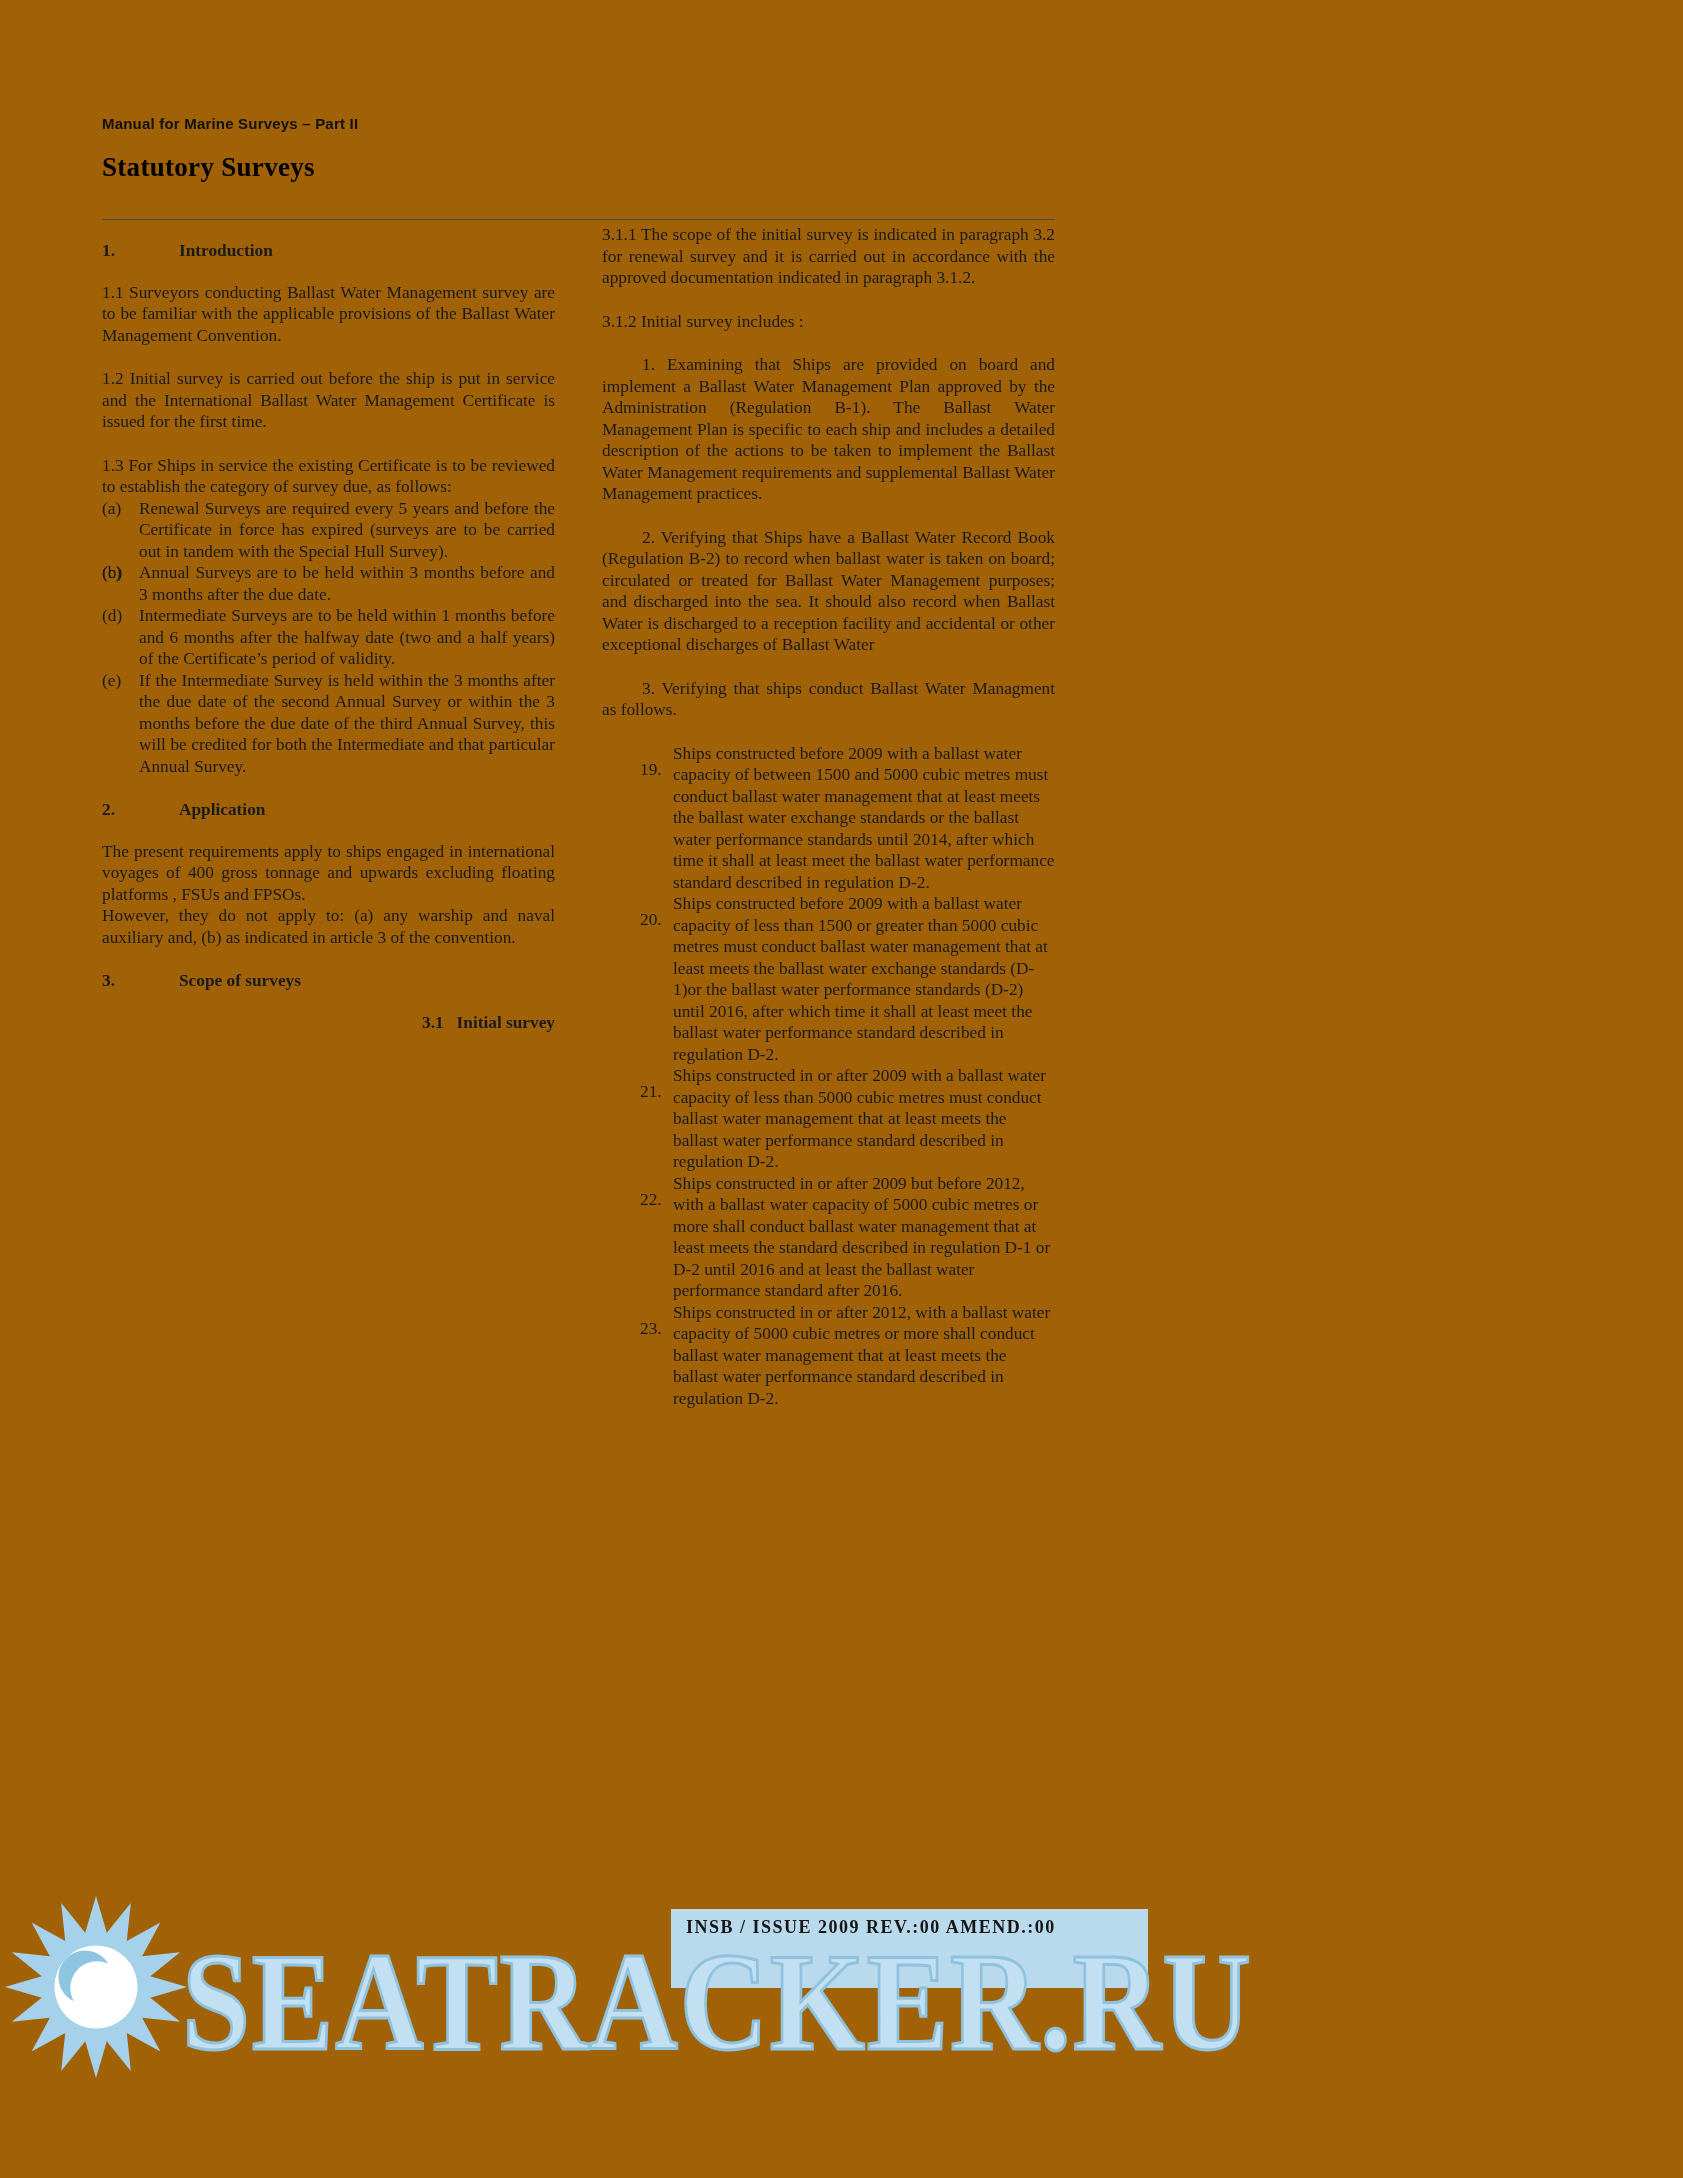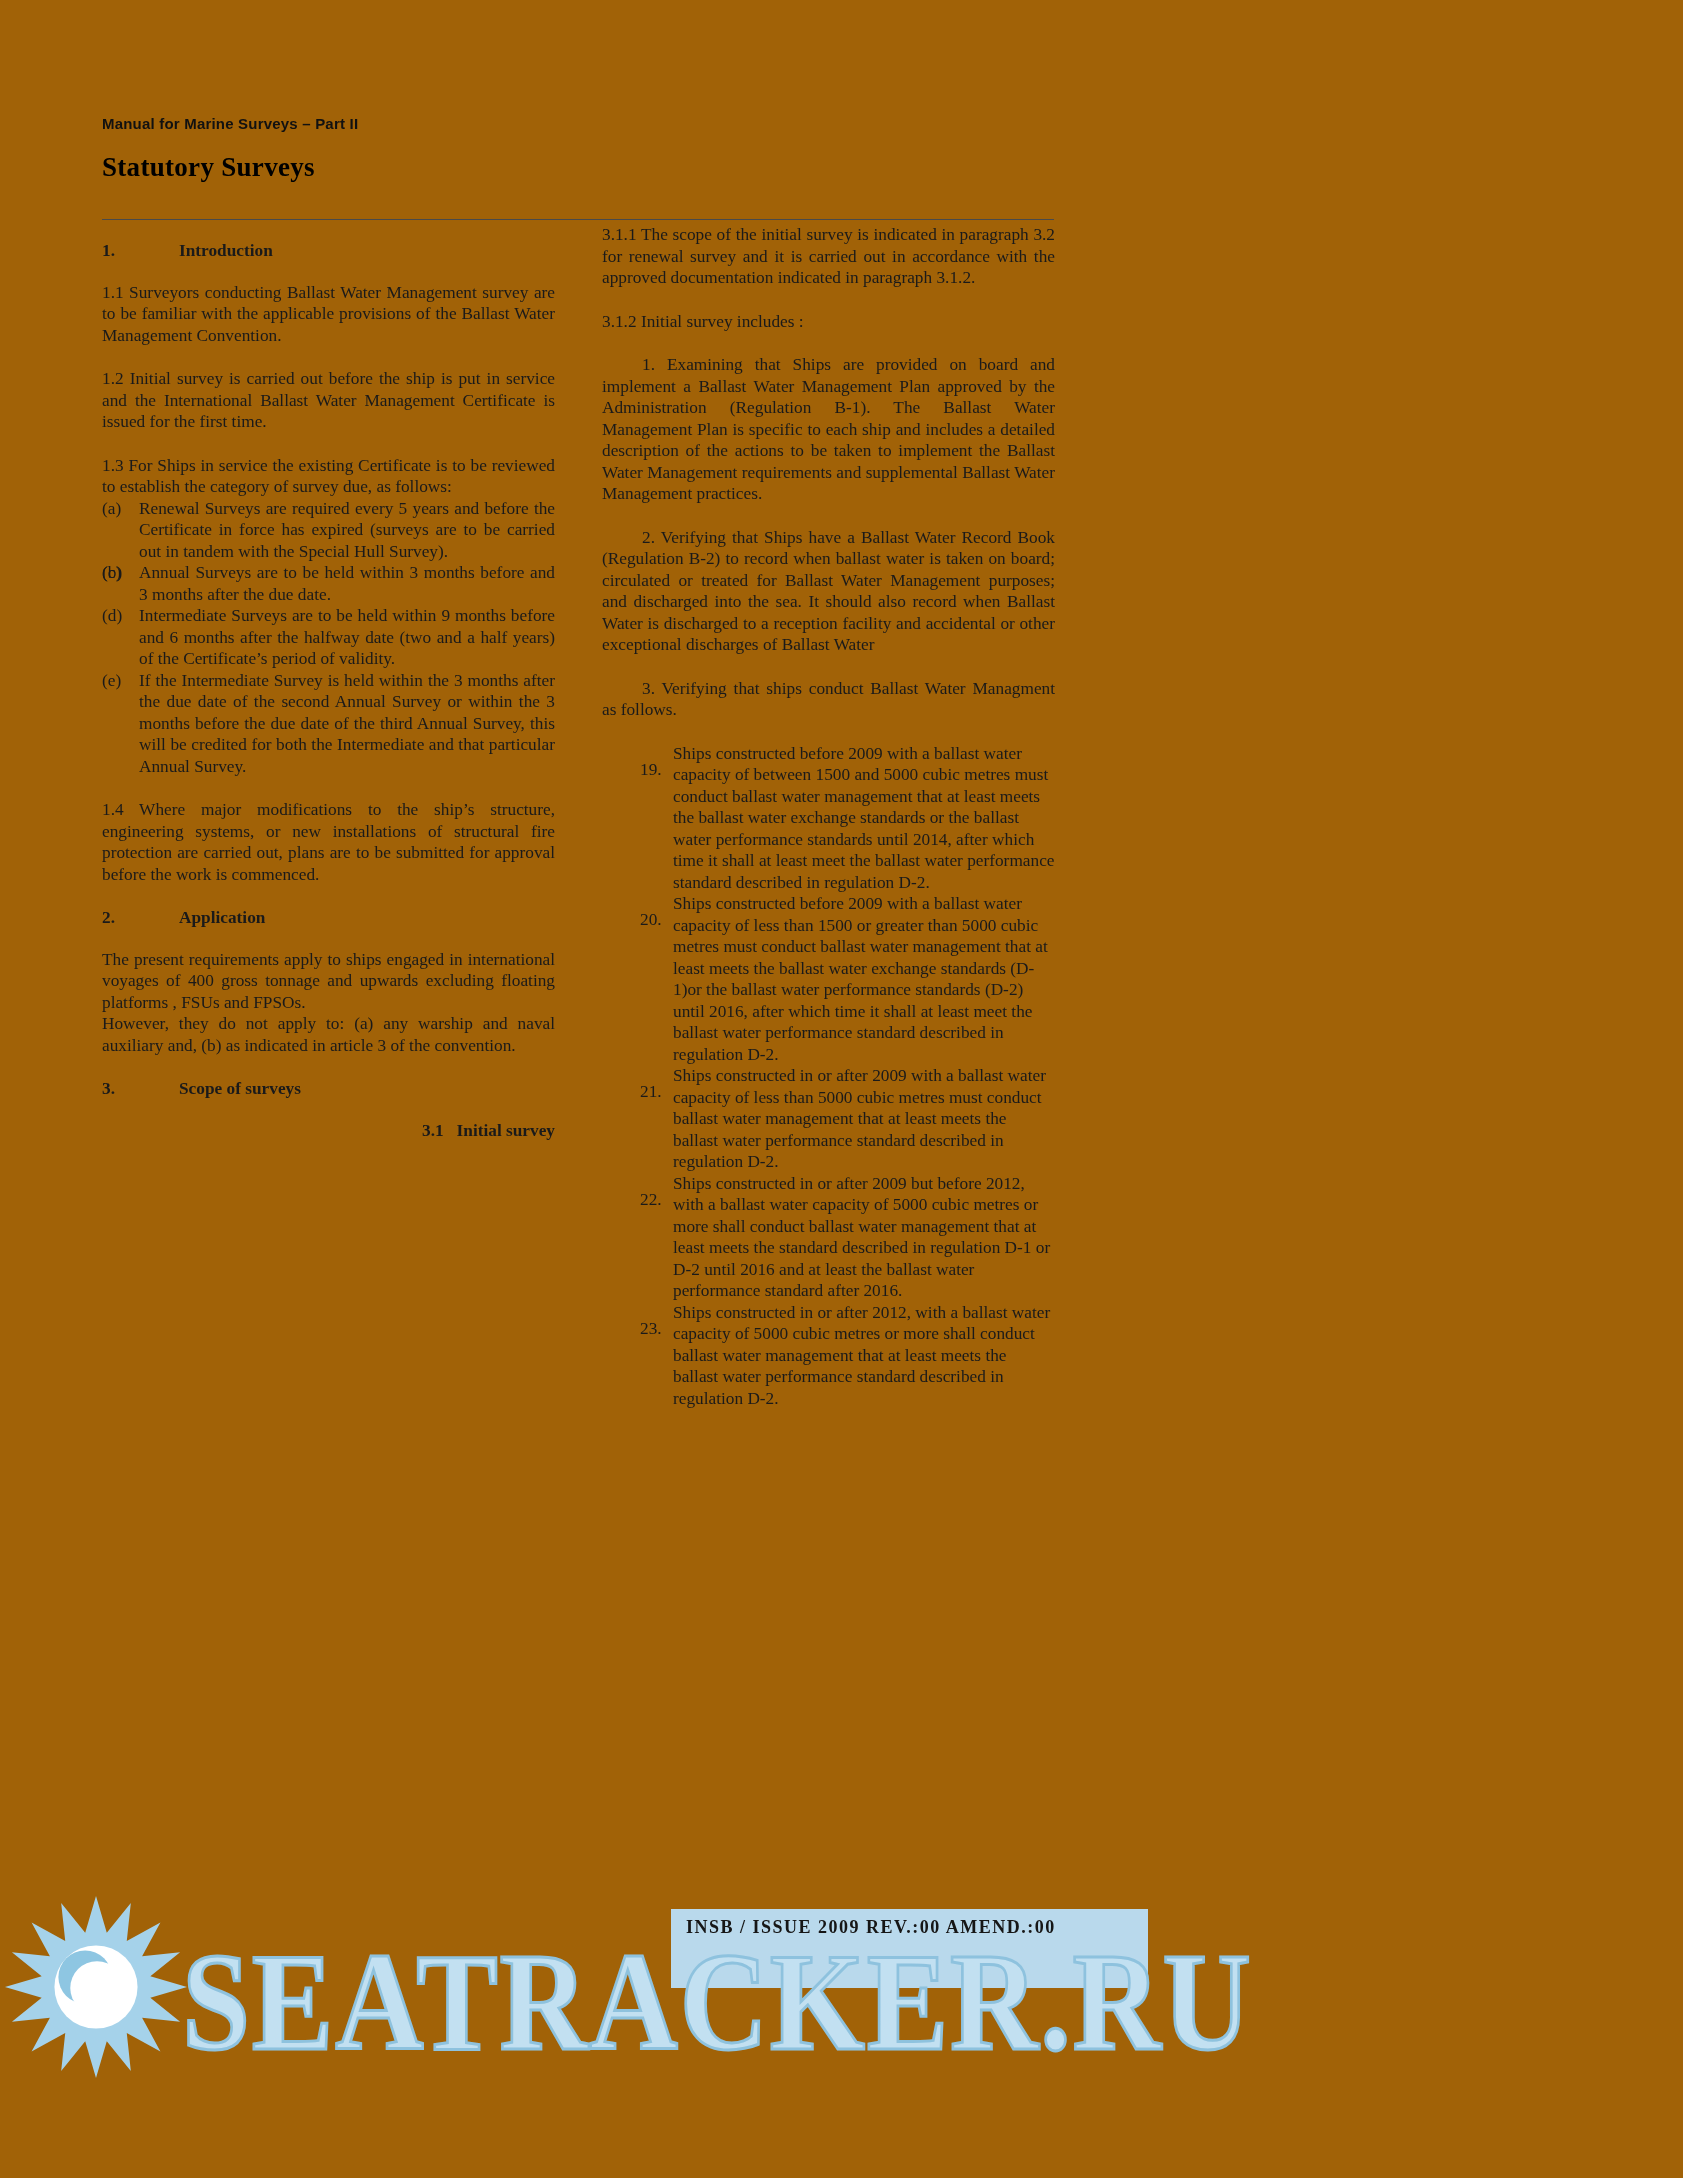--- a/index.html
+++ b/index.html
@@ -87,29 +87,28 @@
       </div>
       <div class="li">
         <span class="marker">(b)</span>
       </div>
       <div class="li">
         <span class="marker">(c)</span>
         <span>Annual Surveys are to be held within 3 months before and 3 months after the due date.</span>
       </div>
       <div class="li">
         <span class="marker">(d)</span>
-        <span>Intermediate Surveys are to be held within 9 months before and 6 months after the halfway date (two and a half years) of the Certificate’s period of validity.</span>
+        <span>Intermediate Surveys are to be held within 1 months before and 6 months after the halfway date (two and a half years) of the Certificate’s period of validity.</span>
       </div>
       <div class="li">
         <span class="marker">(e)</span>
         <span>If the Intermediate Survey is held within the 3 months after the due date of the second Annual Survey or within the 3 months before the due date of the third Annual Survey, this will be credited for both the Intermediate and that particular Annual Survey.</span>
       </div>
     </div>
 
-    <p class="para">1.4  Where major modifications to the ship’s structure, engineering systems, or new installations of structural fire protection are carried out, plans are to be submitted for approval before the work is commenced.</p>
 
     <div class="heading">
       <span class="hnum">2.</span>
       <span class="hlabel">Application</span>
     </div>
 
     <p class="para tight">The present requirements apply to ships engaged in international voyages of 400 gross tonnage and upwards excluding floating platforms , FSUs and FPSOs.</p>
     <p class="para">However, they do not apply to: (a) any warship and naval auxiliary and, (b) as indicated in article 3 of the convention.</p>
 
     <div class="heading">

